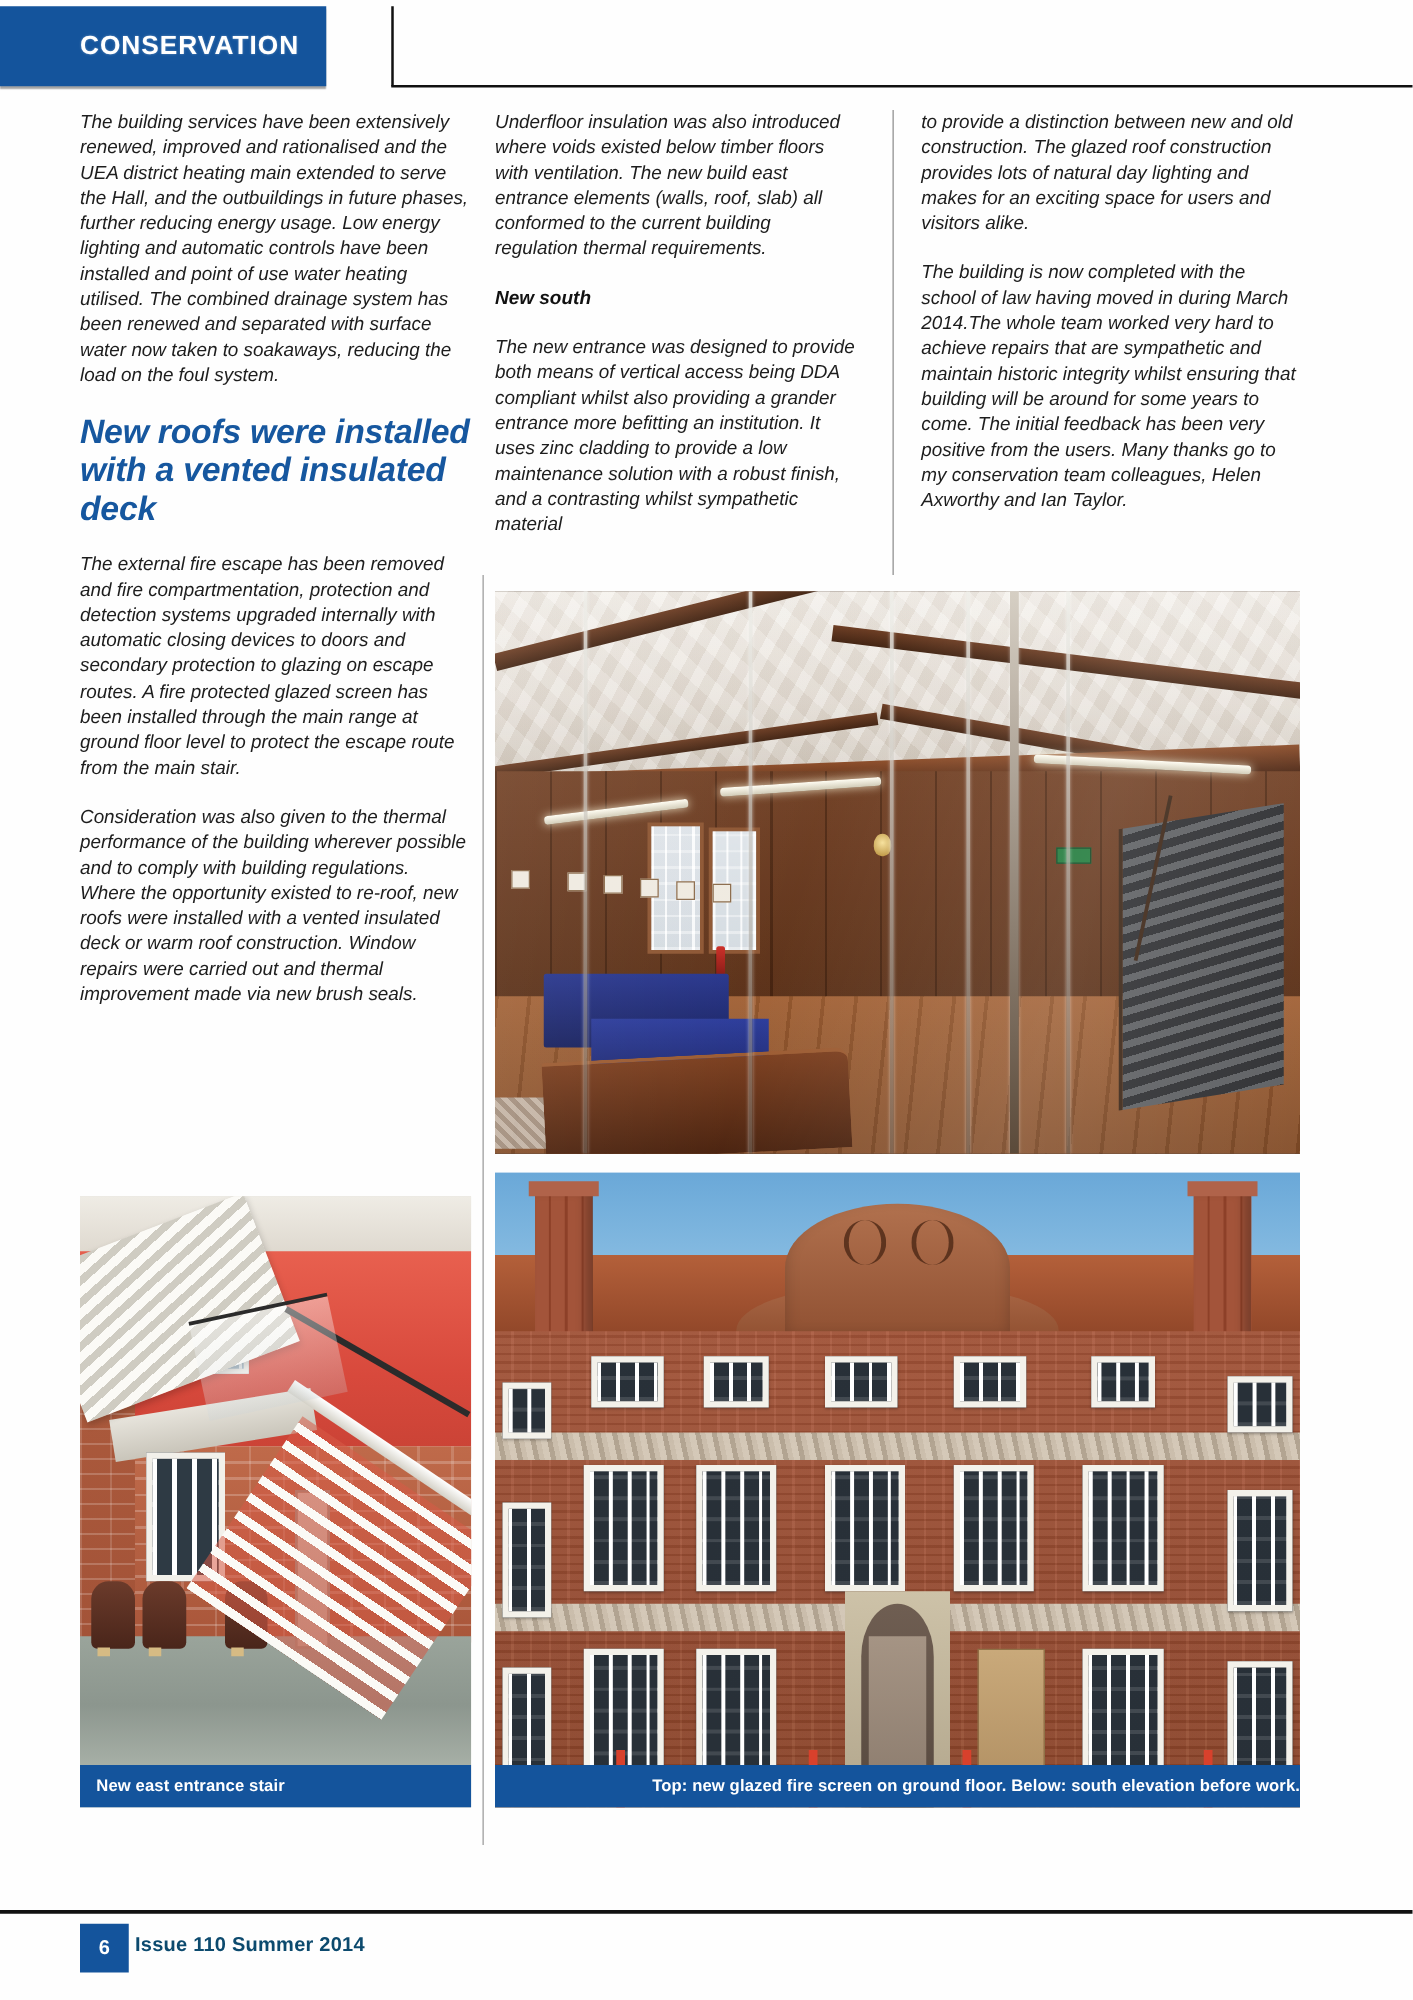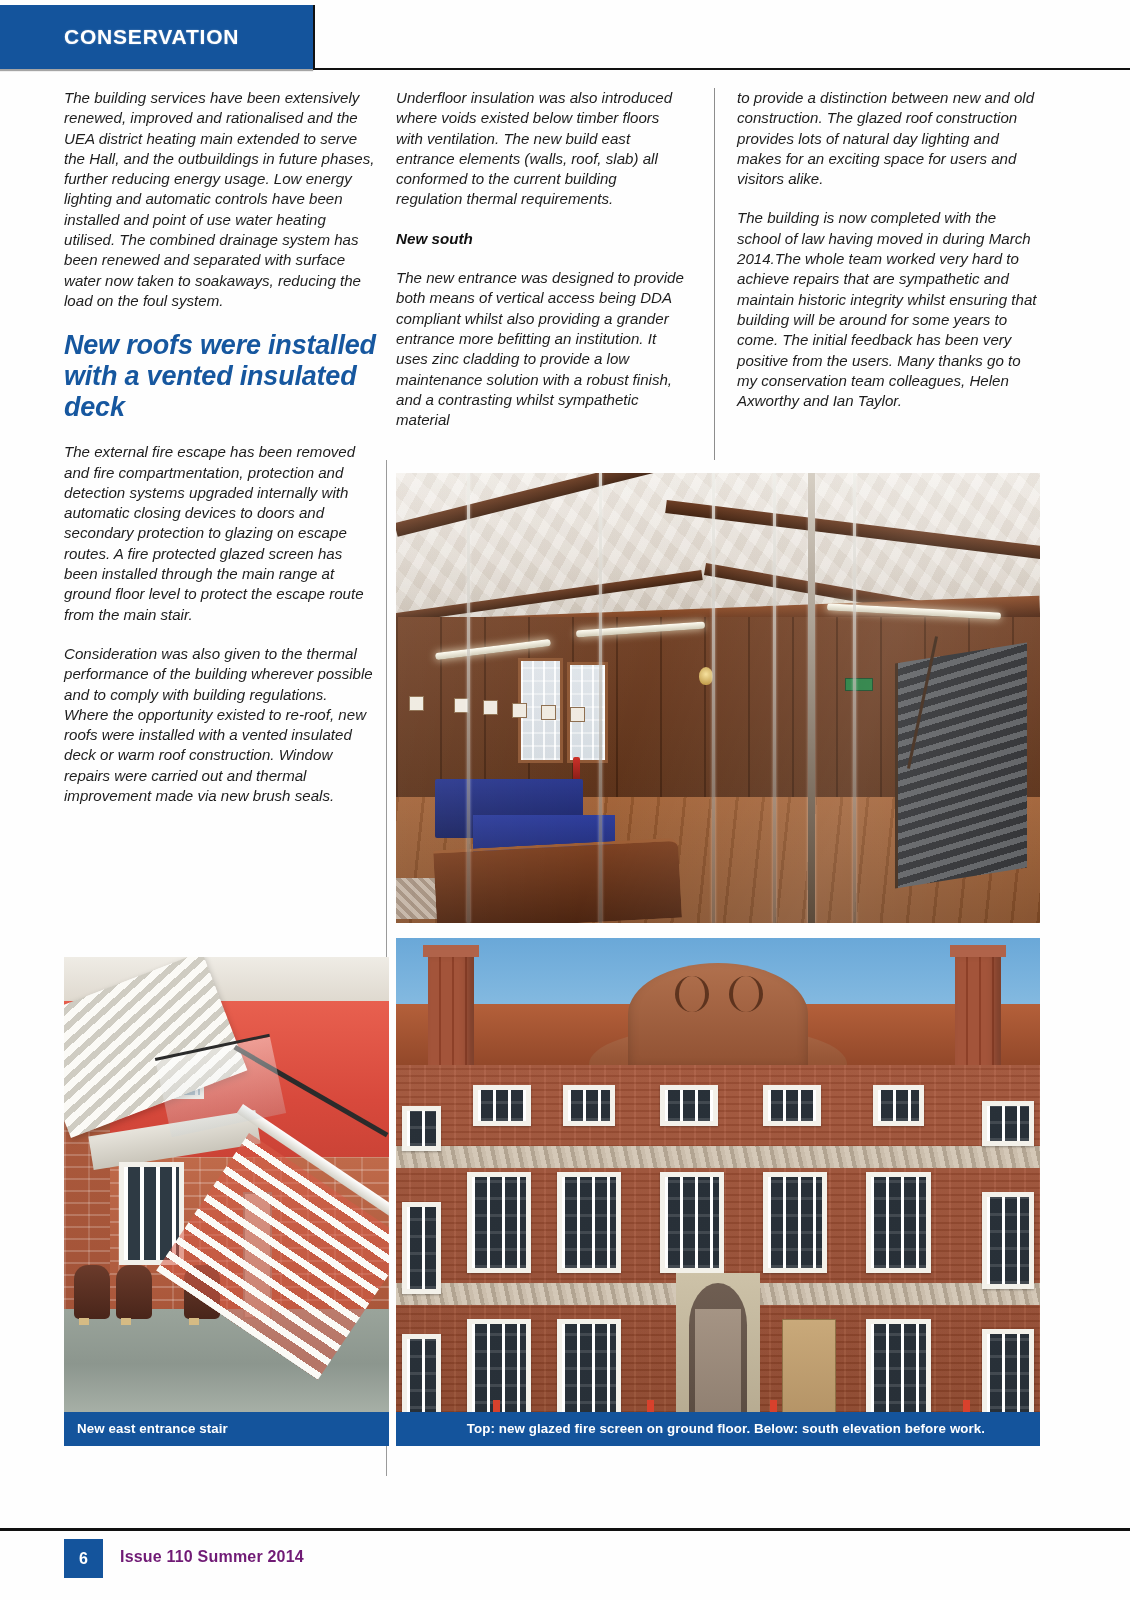--- a/index.html
+++ b/index.html
@@ -21,21 +21,21 @@
     position: absolute;
     inset: 0;
     background: #fefefe;
   }
 
   
   .header-band {
     position: absolute;
     left: 0;
     top: 5px;
-    width: 313px;
+    width: 261px;
     height: 64px;
     background: #14549C;
     box-shadow: 0 2px 1px rgba(0,0,0,.35);
   }
   .header-band-title {
     position: absolute;
     left: 64px;
     top: 20px;
     font-size: 21px;
     font-weight: bold;
@@ -93,38 +93,38 @@
   .subhead {
     font-size: 15.2px;
     font-weight: bold;
     color: #111;
     margin: 0 0 18px 0;
   }
 
   
   .figure { position: absolute; overflow: hidden; }
 
-  .fig-stair   { left: 64px;  top: 957px;  width: 313px; height: 489px; padding-left: 12px; }
+  .fig-stair   { left: 64px;  top: 957px;  width: 313px; height: 489px; }
   .fig-screen  { left: 396px; top: 473px;  width: 644px; height: 450px; }
   .fig-house   { left: 396px; top: 938px;  width: 644px; height: 508px; }
 
   .photo { position: absolute; inset: 0; }
 
   .caption {
     position: absolute;
     left: 0; right: 0; bottom: 0;
     background: #14549C;
     color: #fff;
     font-size: 13.3px;
     font-weight: bold;
     padding: 9px 0 10px 13px;
     box-sizing: border-box;
     letter-spacing: .1px;
   }
-  .caption.center { text-align: center; padding-left: 16px; }
+  .caption.center { text-align: right; padding-left: 16px; }
   .vert-rule-left {
     position: absolute;
     left: 386px; top: 460px; width: 1px; height: 1016px;
     background: #9a9a9a;
   }
 
   
   .footer-rule {
     position: absolute;
     left: 0; top: 1528px; width: 1130px; height: 3px;
@@ -140,24 +140,24 @@
     position: absolute;
     left: 0; top: 0; width: 39px; height: 39px;
     line-height: 39px;
     text-align: center;
     color: #fff;
     font-size: 16px;
     font-weight: bold;
   }
   .footer-issue {
     position: absolute;
-    left: 120px; top: 1548px;
+    left: 108px; top: 1548px;
     font-size: 16px;
     font-weight: bold;
-    color: #701a75;
+    color: #0c4a6e;
     letter-spacing: .2px;
   }
 
   
 
   
   .screen-photo { background: #3a2416; }
   .sp-ceiling {
     position: absolute; left: 0; top: 0; width: 100%; height: 33%;
     background:

